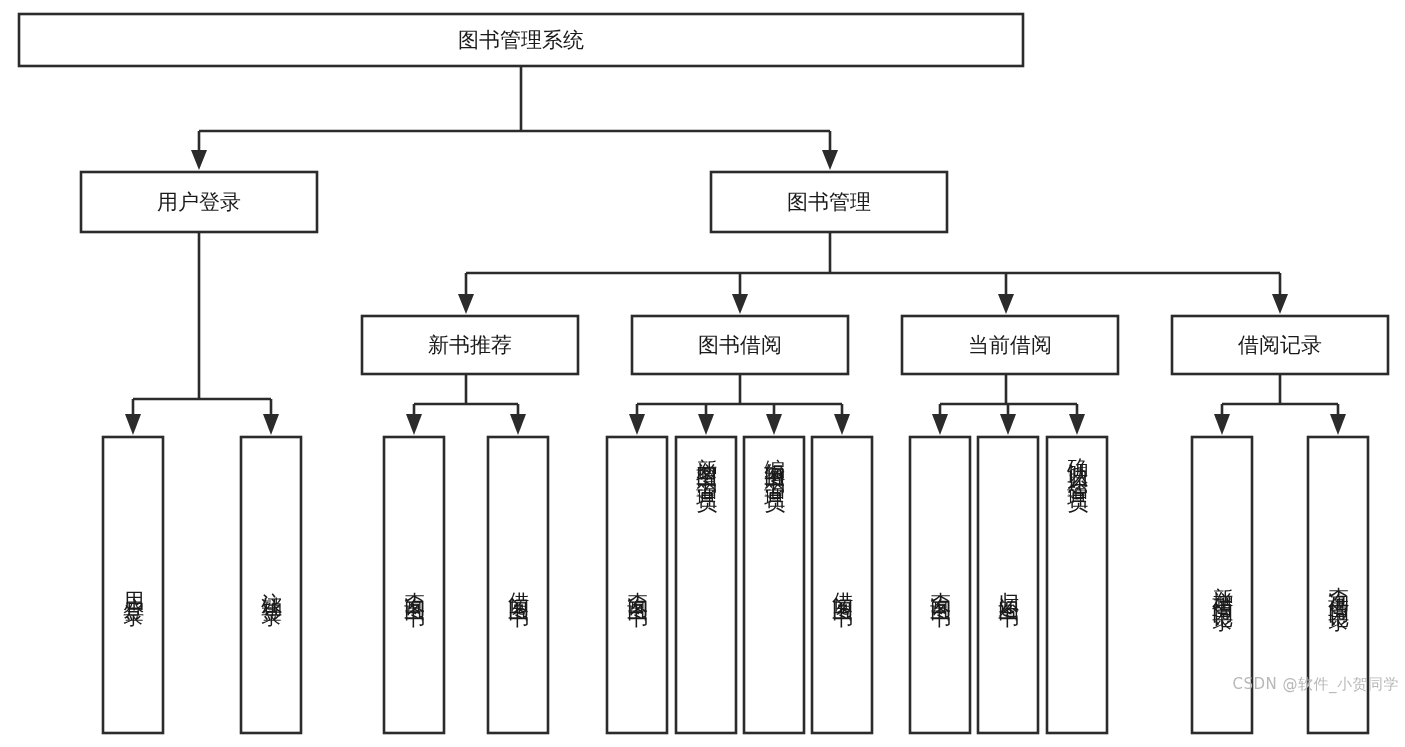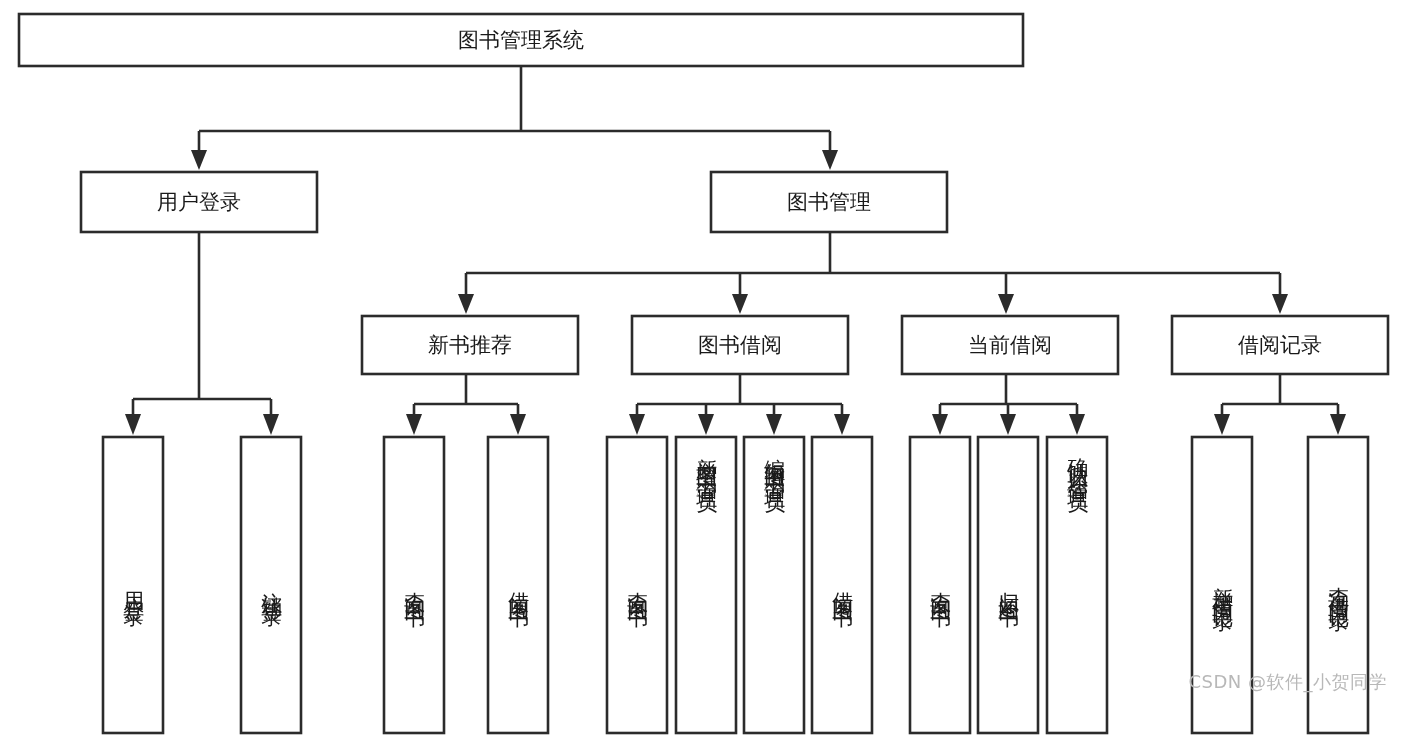--- a/index.html
+++ b/index.html
@@ -61,24 +61,24 @@
     font-family: "DejaVu Sans", "Liberation Sans", sans-serif;
     font-size: 21px;
     line-height: 1.32;
     letter-spacing: 5px;
     color: #1a1a1a;
     white-space: nowrap;
     text-align: center;
   }
   .watermark {
     position: absolute;
-    right: 18px;
+    right: 6px;
     bottom: 6px;
     font-family: "DejaVu Sans", "Liberation Sans", sans-serif;
-    font-size: 18px;
+    font-size: 15px;
     color: #b8b8b8;
     white-space: nowrap;
     letter-spacing: 0.5px;
   }
 </style>
 </head>
 <body>
 
 <div id="diagram-root">
 

